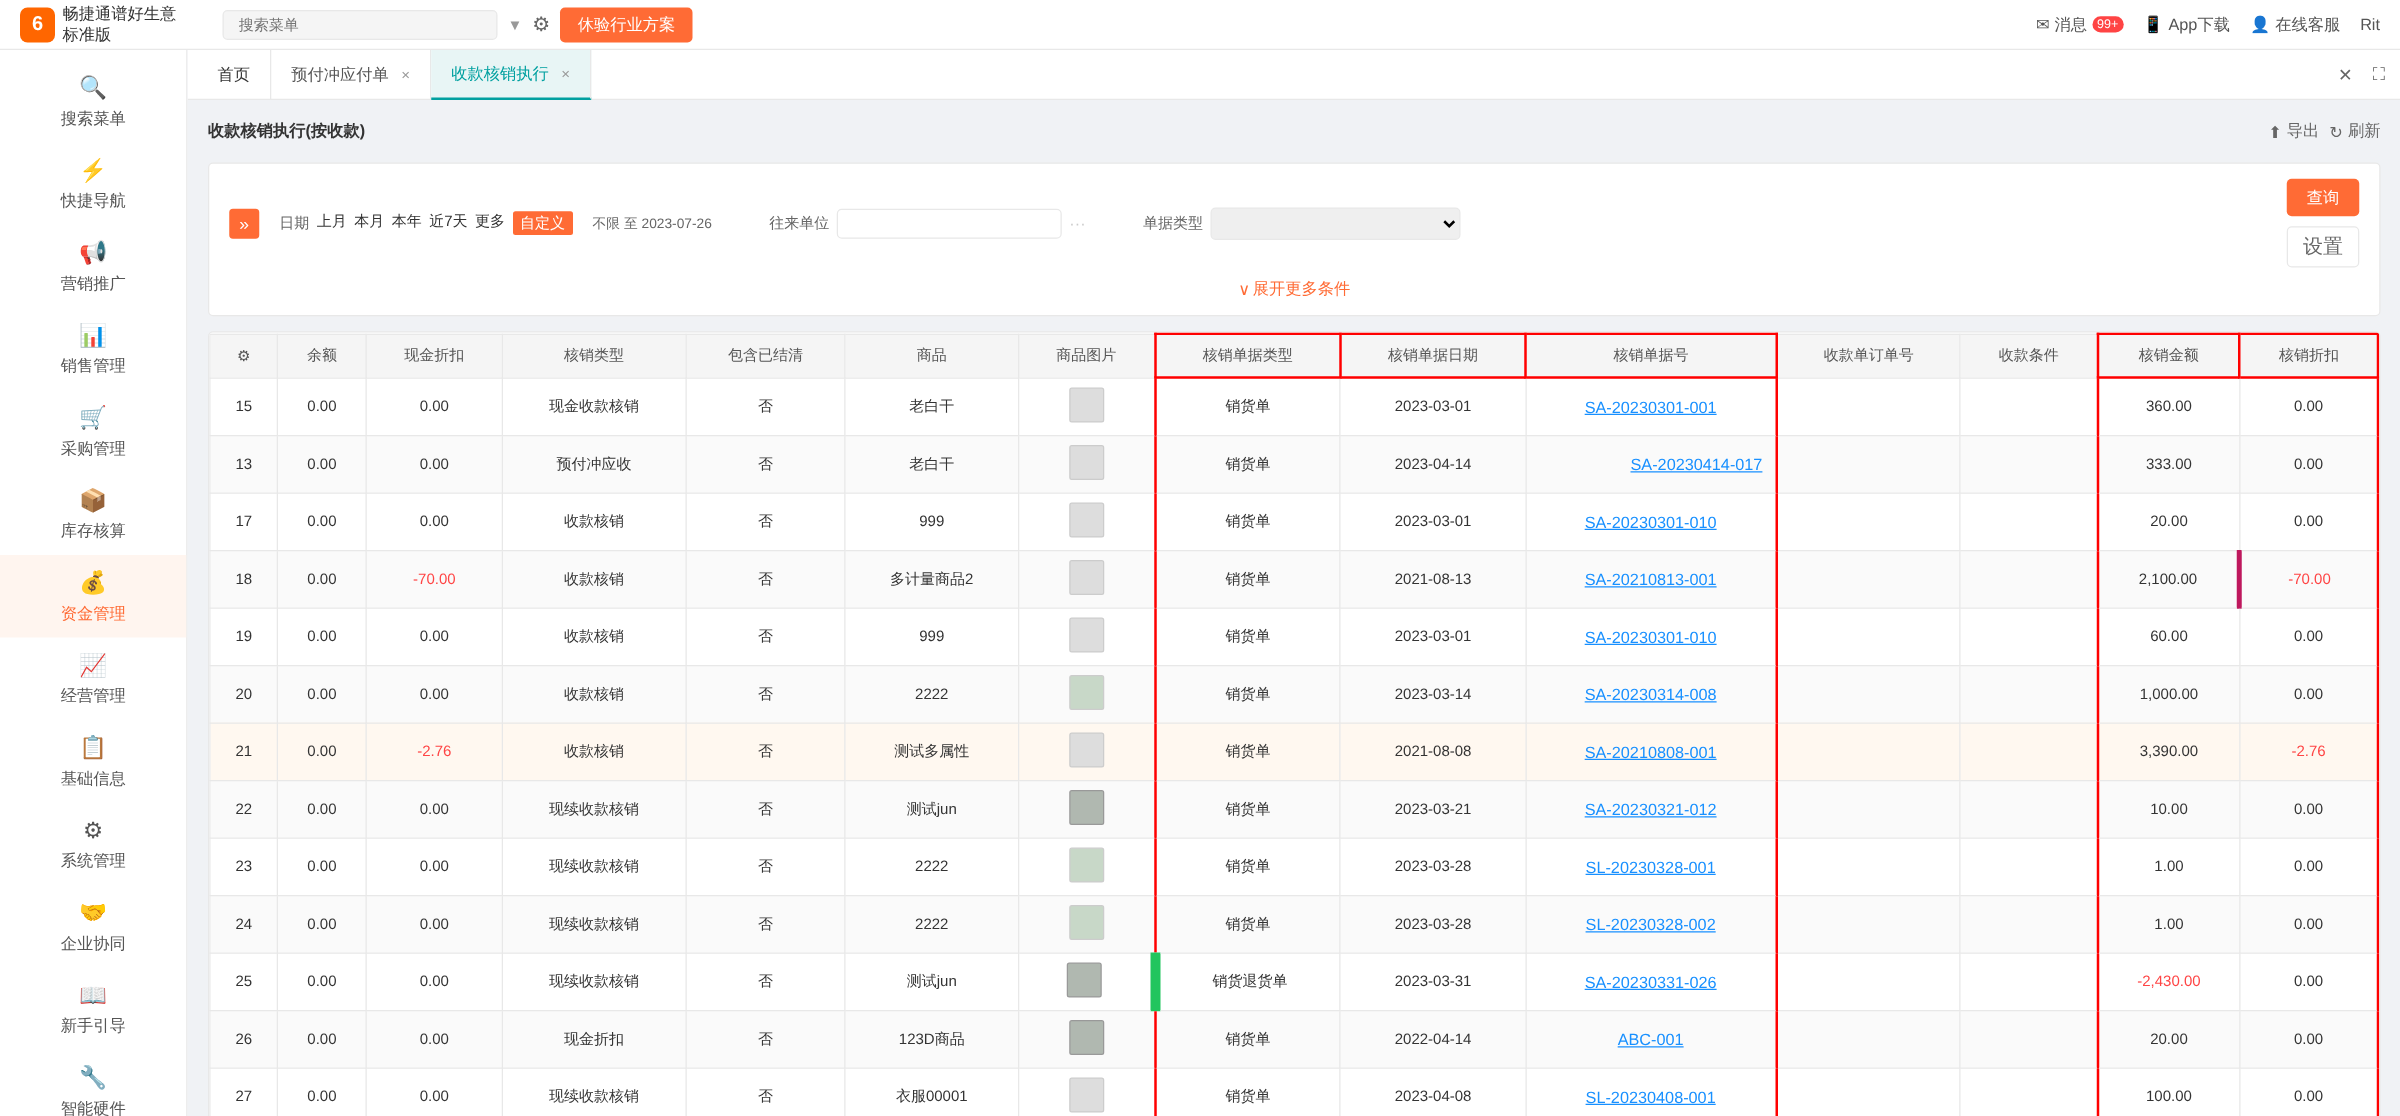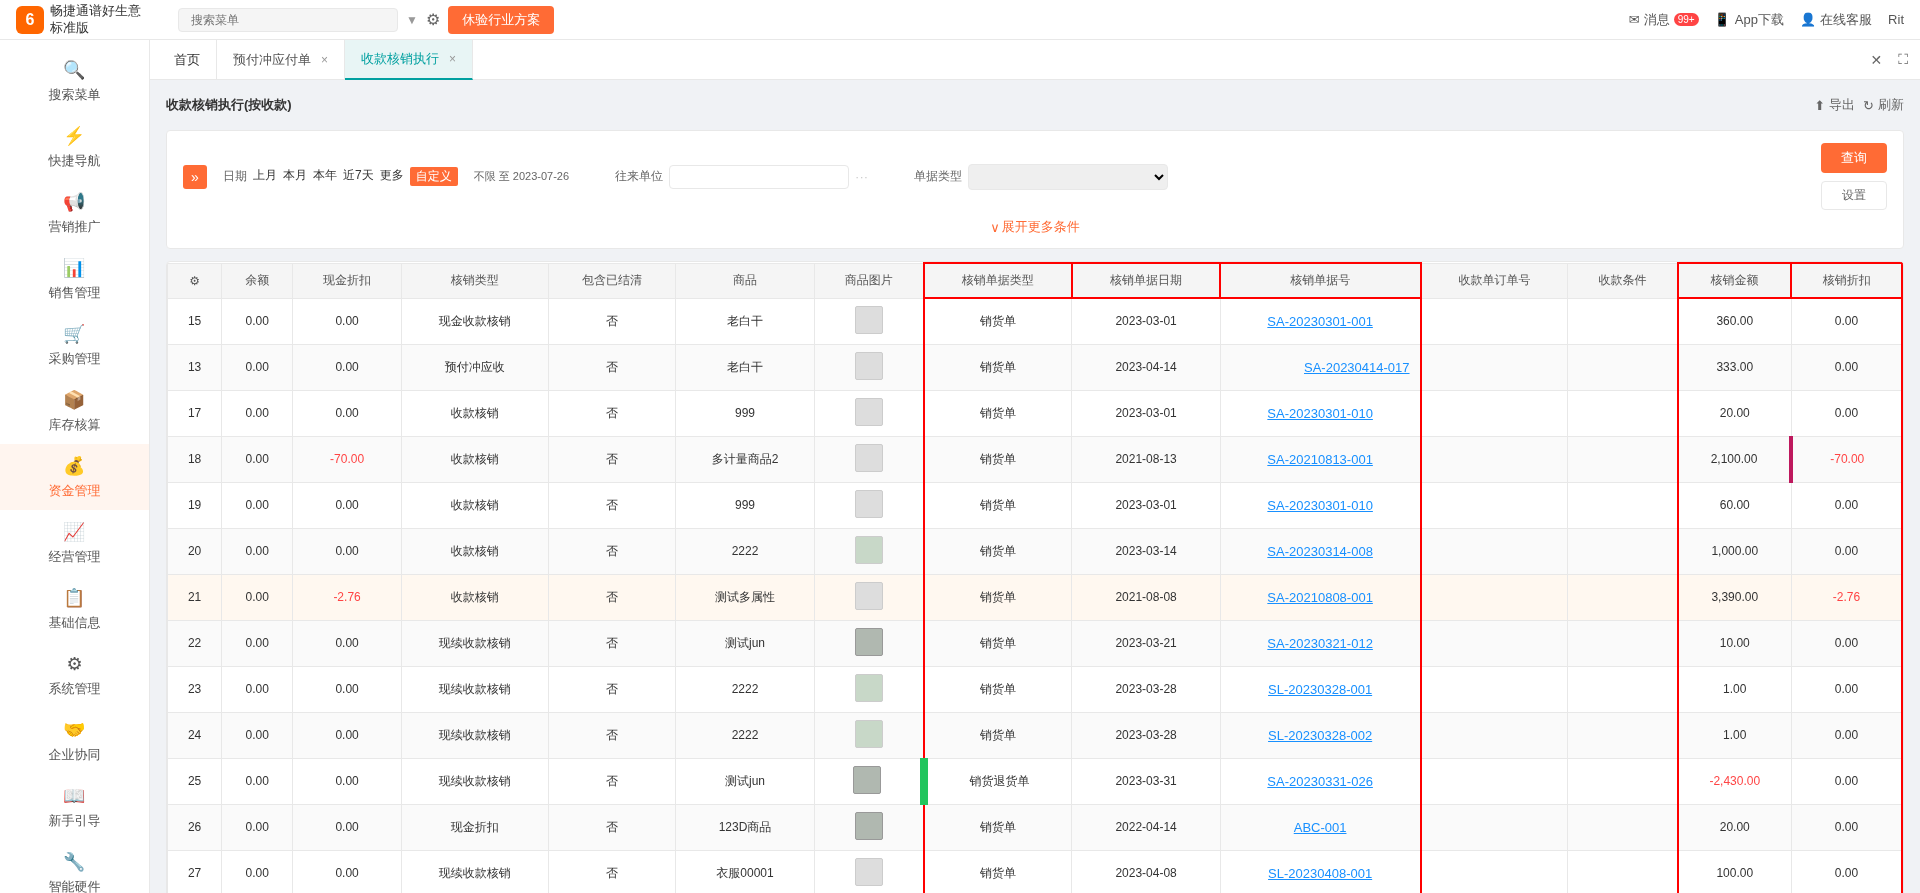--- a/index.html
+++ b/index.html
@@ -49,22 +49,22 @@
     .filter-row { display: flex; align-items: center; gap: 16px; flex-wrap: wrap; }
     .filter-item { display: flex; align-items: center; gap: 6px; }
     .filter-label { color: #666; font-size: 12px; white-space: nowrap; }
     .filter-expand { color: #ff6b35; font-size: 12px; cursor: pointer; display: flex; align-items: center; gap: 2px; margin: 0 auto; width: 100%; justify-content: center; margin-top: 8px; }
     .date-links { display: flex; gap: 6px; }
     .date-link { color: #333; font-size: 12px; cursor: pointer; }
     .date-custom { color: #fff; background: #ff6b35; border-radius: 2px; padding: 1px 6px; font-size: 12px; cursor: pointer; text-align: right; }
     .date-range { color: #666; font-size: 11px; }
     .filter-input { border: 1px solid #e8e8e8; border-radius: 4px; padding: 4px 8px; font-size: 12px; min-width: 140px; }
     .filter-select { border: 1px solid #e8e8e8; border-radius: 4px; padding: 4px 8px; font-size: 12px; min-width: 140px; }
-    .query-btn { background: #ff6b35; color: #fff; border: none; border-radius: 4px; padding: 6px 20px; font-size: 13px; cursor: pointer; }
-    .setting-btn { background: #fff; color: #666; border: 1px solid #e8e8e8; border-radius: 4px; padding: 5px 12px; font-size: 12px; cursor: pointer; }
+    .query-btn { background: #ff6b35; color: #fff; border: none; border-radius: 4px; padding: 6px 4px; font-size: 13px; cursor: pointer; }
+    .setting-btn { background: #fff; color: #666; border: 1px solid #e8e8e8; border-radius: 4px; padding: 5px 12px; font-size: 16px; cursor: pointer; }
 
     
     .table-container { background: #fff; border: 1px solid #e8e8e8; border-radius: 4px; overflow: auto; }
     table { width: 100%; border-collapse: collapse; min-width: 1400px; }
     thead tr { background: #f5f5f5; }
     th { padding: 8px 10px; border: 1px solid #e8e8e8; color: #555; font-weight: 500; font-size: 12px; text-align: center; white-space: nowrap; }
     td { padding: 7px 10px; border: 1px solid #e8e8e8; color: #333; font-size: 12px; text-align: center; white-space: nowrap; }
     tr:nth-child(even) { background: #fafafa; }
     tr.highlighted { background: #fff8f0; }
     .link-text { color: #1890ff; cursor: pointer; text-decoration: underline; }

